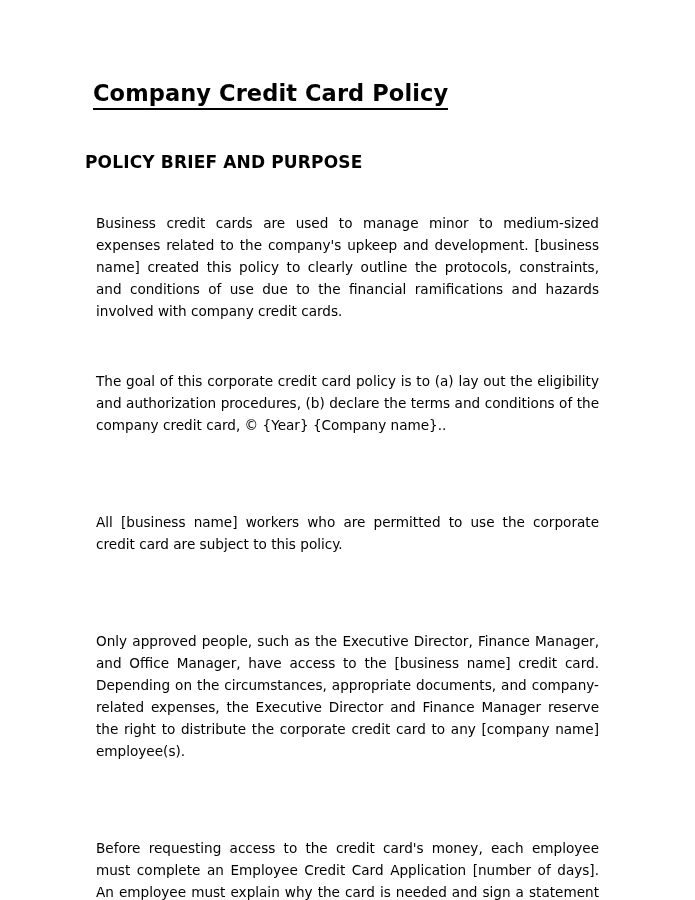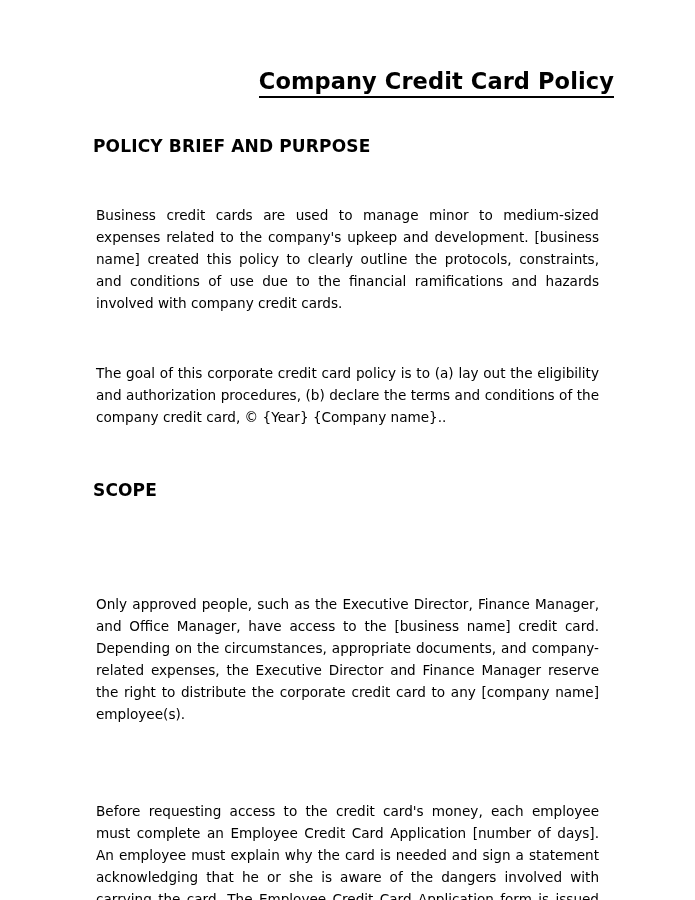--- a/index.html
+++ b/index.html
@@ -22,37 +22,37 @@
     box-sizing: border-box;
     padding: 0;
   }
   .content {
     position: absolute;
     left: 81px;
     top: 0;
     width: 533px;
   }
   .doc-title {
-    text-align: right;
+    text-align: left;
     font-size: 22.5px;
     font-weight: bold;
     letter-spacing: 0.1px;
-    margin: 0;
+    margin: 12px;
     padding-top: 68px;
     line-height: 1.18;
   }
   .doc-title span.tt {
     display: inline-block;
     border-bottom: 2.4px solid #000;
     padding-bottom: 1px;
   }
   h2.section {
     font-size: 17px;
     font-weight: bold;
-    margin: 12px;
+    margin: 4px;
     padding: 0;
     line-height: 1.25;
     letter-spacing: 0.15px;
   }
   p.body-text {
     font-size: 13.6px;
     line-height: 1.62;
     text-align: justify;
     text-justify: inter-word;
     margin: 15px;
@@ -77,22 +77,22 @@
     <div class="sp-title-h1"></div>
 
     <h2 class="section">POLICY BRIEF AND PURPOSE</h2>
     <div class="sp-h-para"></div>
     <p class="body-text">Business credit cards are used to manage minor to medium-sized expenses related to the company's upkeep and development. [business name] created this policy to clearly outline the protocols, constraints, and conditions of use due to the financial ramifications and hazards involved with company credit cards.</p>
     <div class="sp-para-para"></div>
     <p class="body-text">The goal of this corporate credit card policy is to (a) lay out the eligibility and authorization procedures, (b) declare the terms and conditions of the company credit card, © {Year} {Company name}..</p>
 
     <div class="sp-para-h"></div>
 
-    <h2 class="section">SCOPE</h2>
     <div class="sp-h-para-sm"></div>
+    <p class="body-text">All [business name] workers who are permitted to use the corporate credit card are subject to this policy.</p>
 
     <div class="sp-para-h"></div>
 
     <div class="sp-h-para-sm"></div>
     <p class="body-text">Only approved people, such as the Executive Director, Finance Manager, and Office Manager, have access to the [business name] credit card. Depending on the circumstances, appropriate documents, and company-related expenses, the Executive Director and Finance Manager reserve the right to distribute the corporate credit card to any [company name] employee(s).</p>
 
     <div class="sp-para-h"></div>
 
     <div class="sp-h-para-sm"></div>
     <p class="body-text">Before requesting access to the credit card's money, each employee must complete an Employee Credit Card Application [number of days]. An employee must explain why the card is needed and sign a statement acknowledging that he or she is aware of the dangers involved with carrying the card. The Employee Credit Card Application form is issued by the finance department, but only the Finance Manager and/or Executive Director have the power to authorize it.</p>

